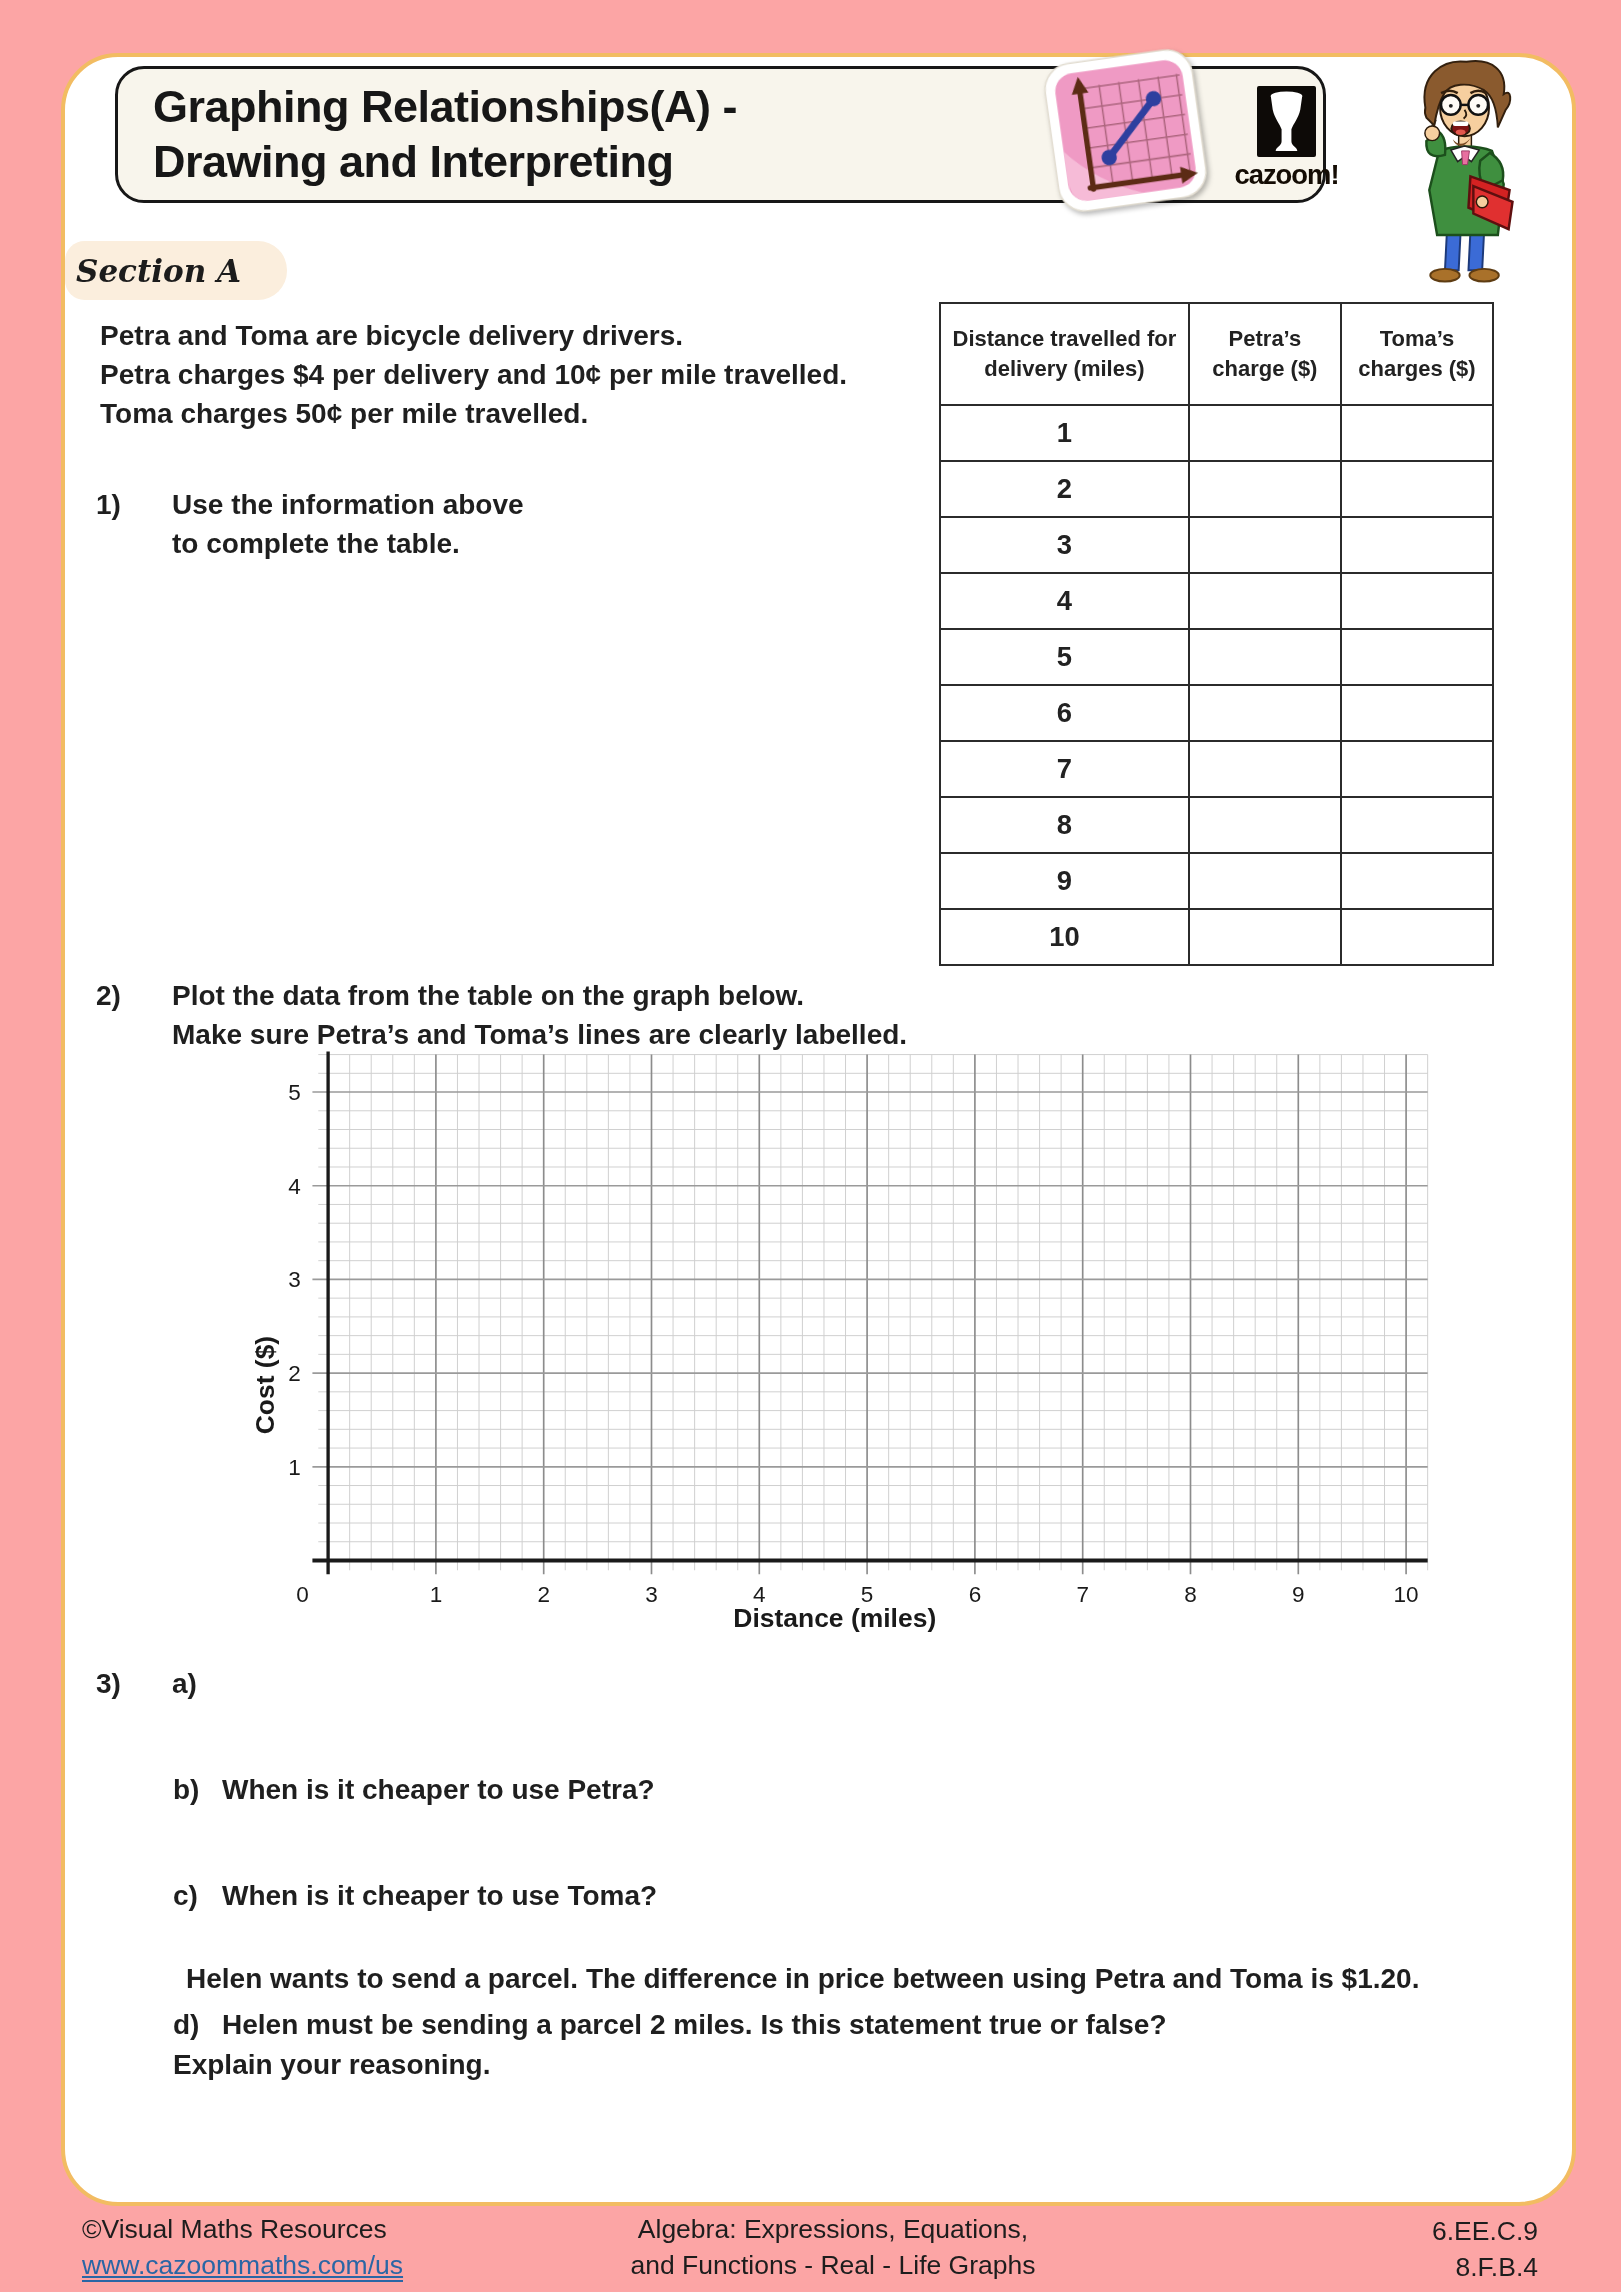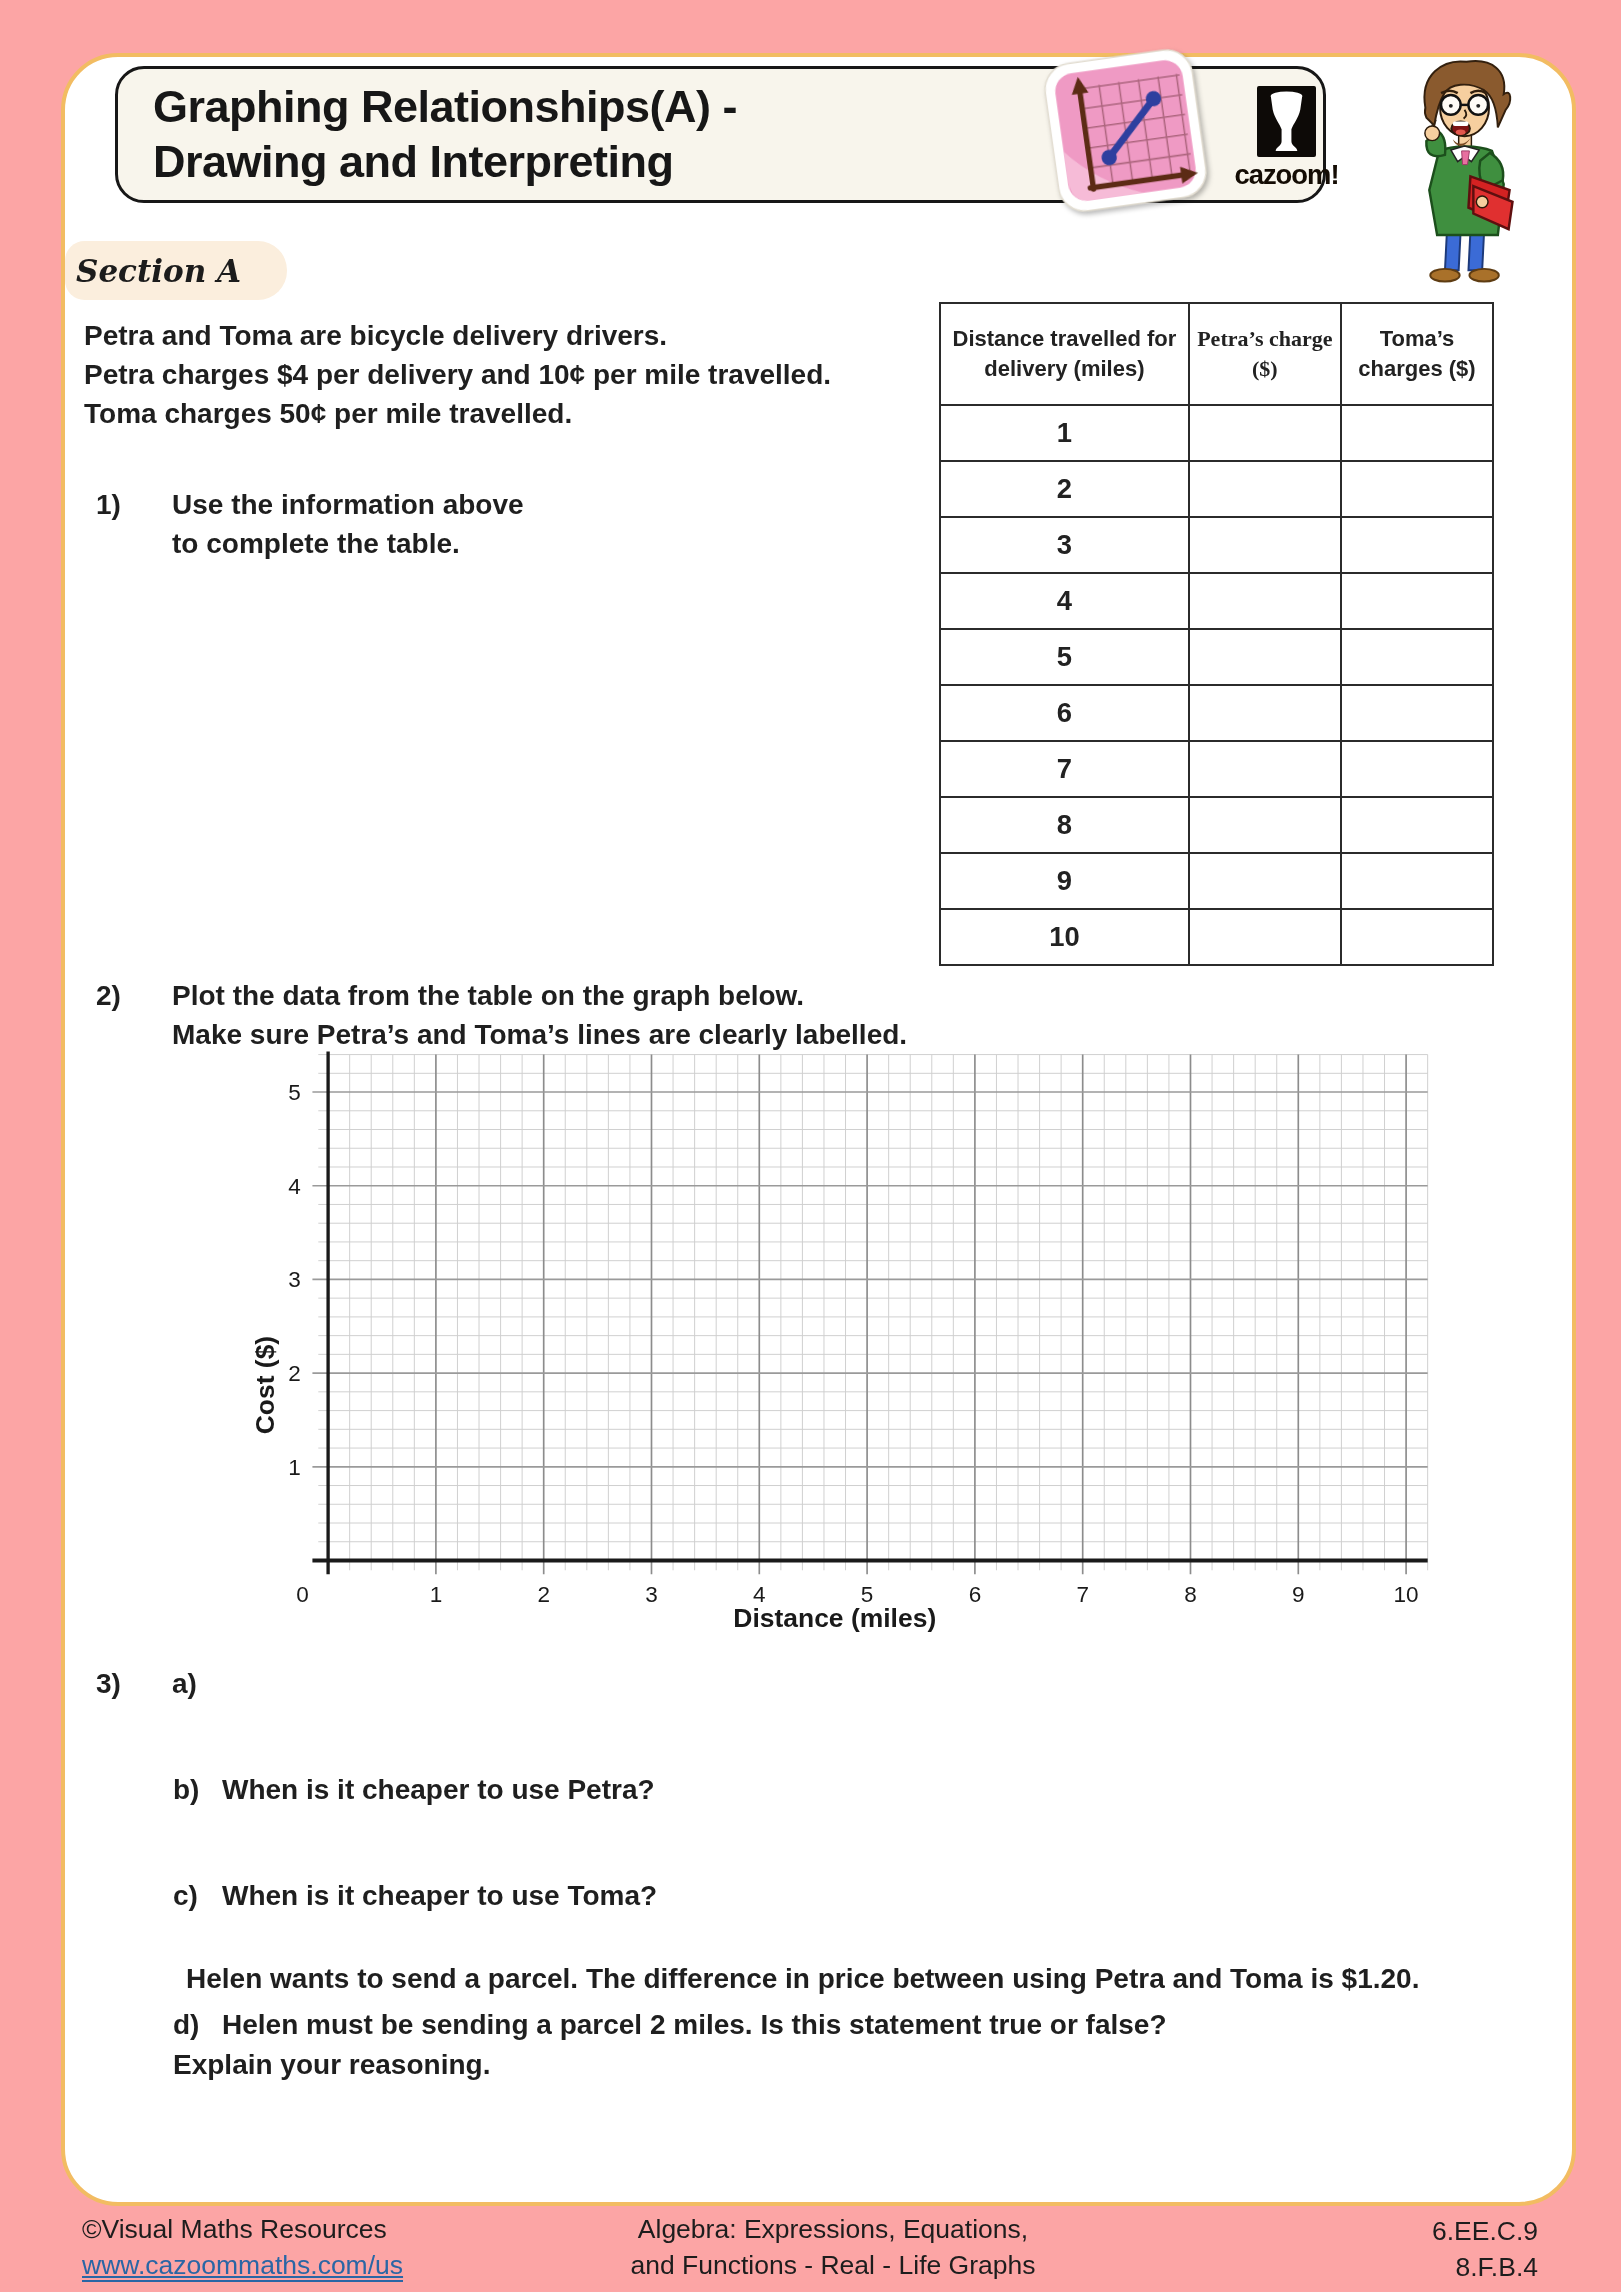--- a/index.html
+++ b/index.html
@@ -39,21 +39,21 @@
   .b29{font-size:28px;font-weight:700;color:#1f1f1f;line-height:39px;white-space:nowrap;}
   .qnum{width:76px;flex:0 0 76px;}
   .qrow{display:flex;}
   .qletter{width:49px;flex:0 0 49px;}
 
   
   .dtable{left:939px;top:302px;width:555px;border-collapse:collapse;}
   .dtable th,.dtable td{border:2.5px solid #2b2b2b;text-align:center;vertical-align:middle;}
   .dtable th{font-size:22px;font-weight:700;line-height:30px;padding:2.9px 5.9px;height:94px;color:#222;}
   .dtable td{font-size:27.4px;font-weight:700;height:52px;color:#222;}
-  .col-dist{width:45%;} .col-petra{width:27.5%;font-family:Liberation Serif, serif;} .col-toma{width:27.5%;}
+  .col-dist{width:45%;} .col-petra{width:27.5%;} .col-toma{width:27.5%;}
 
   
   .foot{font-size:26.5px;color:#1d1d1d;line-height:36px;}
   .foot-left{left:82px;top:2211px;}
   .foot-center{left:392px;top:2211px;width:882px;text-align:center;}
   .foot-right{left:1313px;top:2213px;width:225px;text-align:right;}
   a.site-link{text-decoration:underline;border-bottom:2px solid;}
 </style>
 </head>
 <body>
@@ -152,21 +152,21 @@
       <ellipse cx="66" cy="81" rx="5" ry="2.8" fill="#e2574c"></ellipse>
 
       <path d="M58,88 Q66,98 76,87 Q72,94 66,95 Q60,94 58,88 Z" fill="#7a4a22"></path>
     </svg>
   </div>
 
   <div class="abs section-pill">
     <span>Section A</span>
   </div>
 
-  <div class="abs" style="left:84px;top:316px;">
+  <div class="abs" style="left:100px;top:316px;">
     <div class="b29">Petra and Toma are bicycle delivery drivers.</div>
     <div class="b29">Petra charges $4 per delivery and 10¢ per mile travelled.</div>
     <div class="b29">Toma charges 50¢ per mile travelled.</div>
   </div>
 
   <div class="abs qrow" style="left:96px;top:485px;">
     <div class="b29 qnum">1)</div>
     <div>
       <div class="b29">Use the information above</div>
       <div class="b29">to complete the table.</div>

